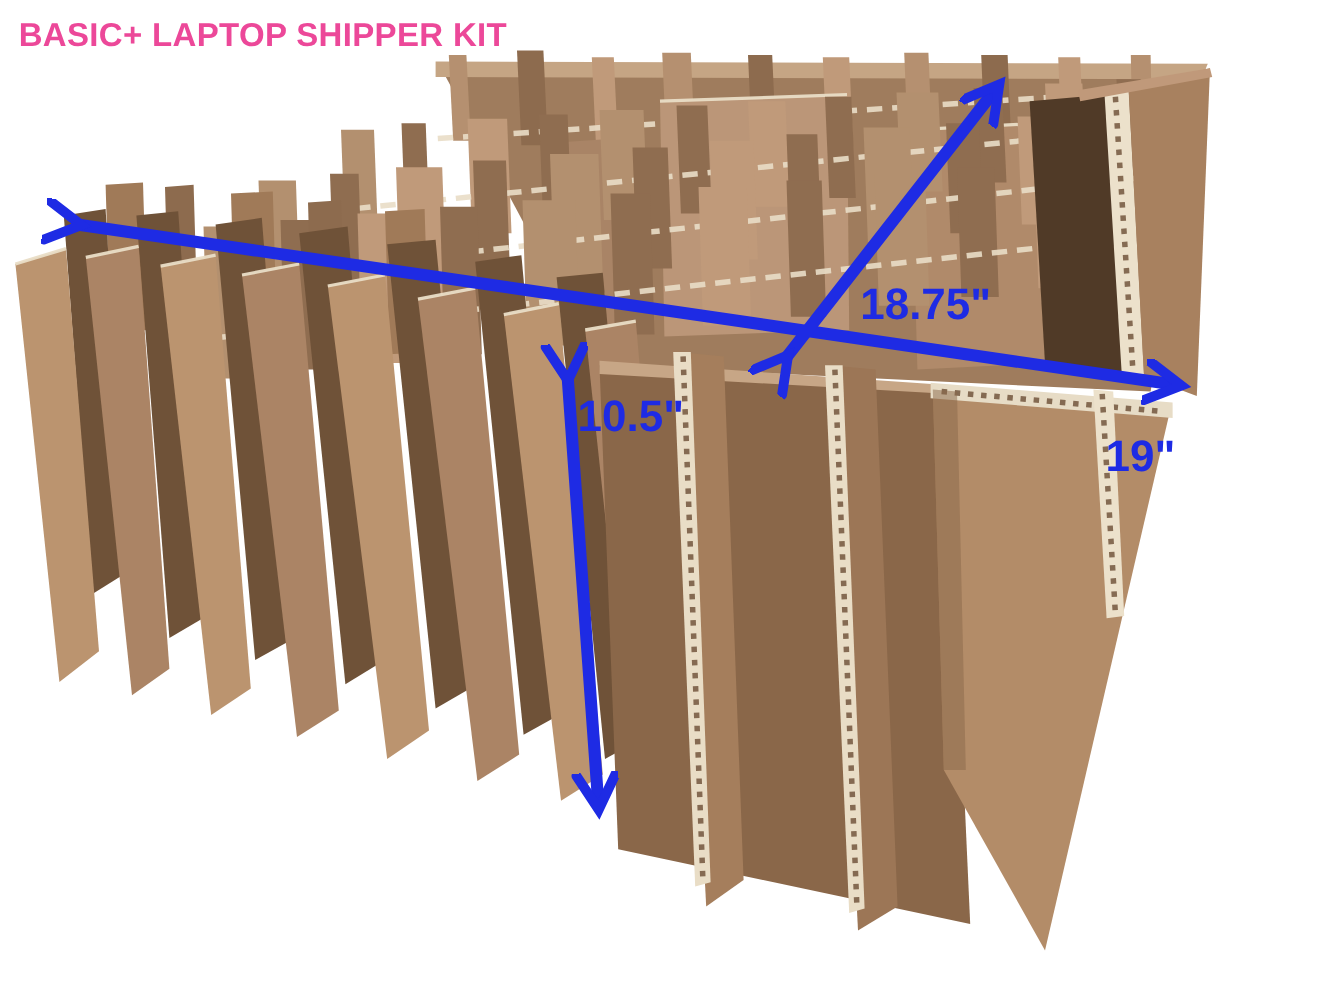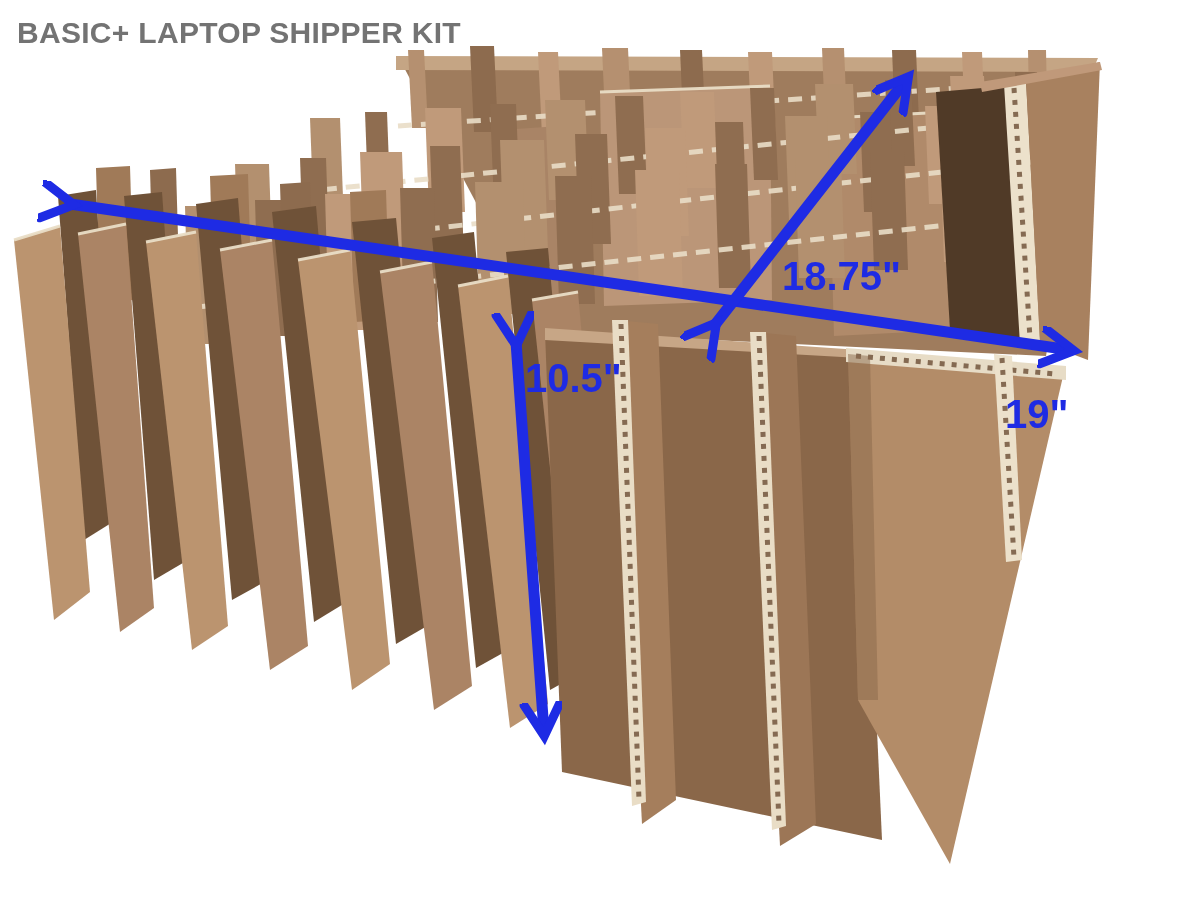--- a/index.html
+++ b/index.html
@@ -4,21 +4,21 @@
 <style>
   html,body{margin:0;padding:0;}
   body{
     width:1200px;height:900px;overflow:hidden;
     background:#ffffff;
     font-family:"Liberation Sans",sans-serif;
   }
   .stage{position:relative;width:1200px;height:900px;background:#ffffff;}
   .page-title{
     position:absolute;left:17px;top:16px;margin:0;
-    font-size:30px;font-weight:700;color:#737373;letter-spacing:.3px;
+    font-size:30px;font-weight:700;color:#ec4899;letter-spacing:.3px;
     font-family:"Liberation Sans",sans-serif;
   }
   svg.photo{position:absolute;left:0;top:0;}
   .dim-shaft{stroke:#1e2be4;stroke-width:11;fill:none;stroke-linecap:round;}
   .dim-label{fill:#1e2be4;font-family:"Liberation Sans",sans-serif;font-weight:700;font-size:40px;}
   .flute-dash{stroke:#6b4e35;stroke-width:5;stroke-dasharray:5 7;fill:none;opacity:.8;}
   .row-edge{stroke:#e9ddc6;stroke-width:5;stroke-dasharray:14 9;fill:none;opacity:.9;}
   .top-edge{stroke:#e9ddc6;stroke-width:3;fill:none;opacity:.95;}
 </style>
 </head>

